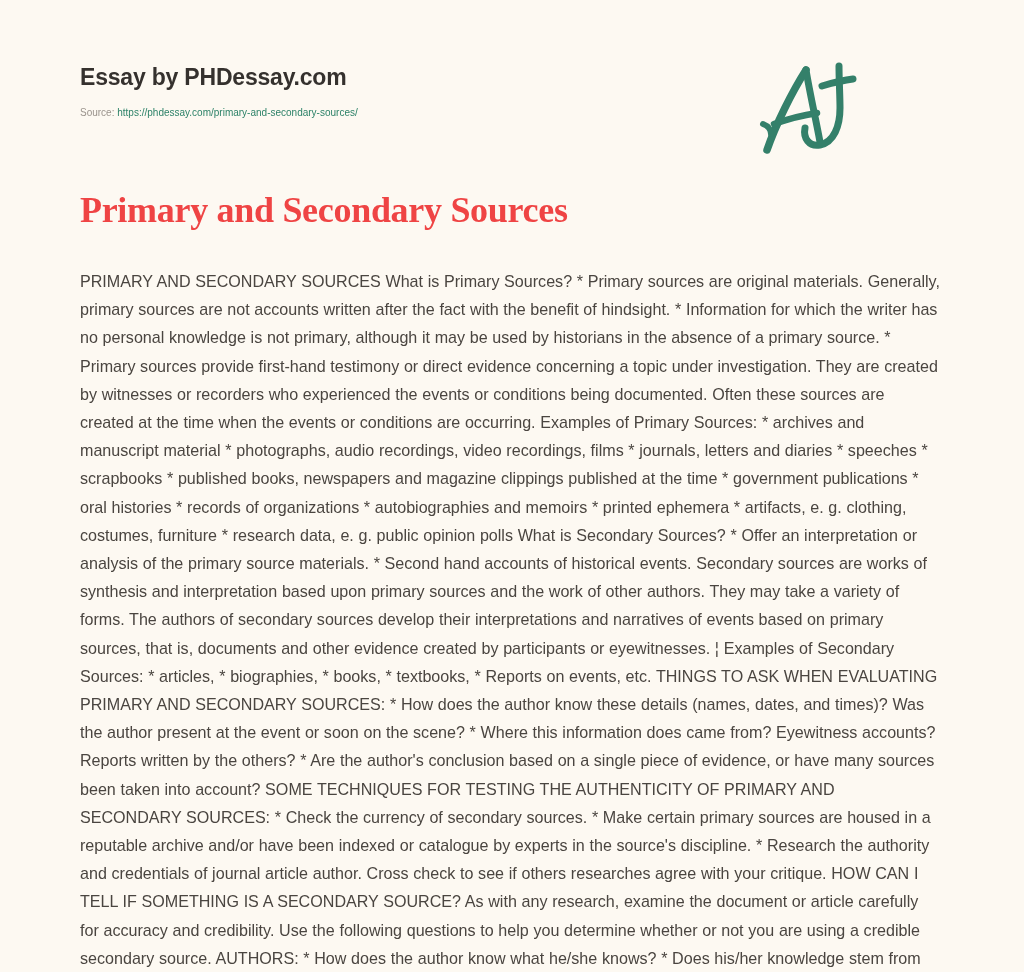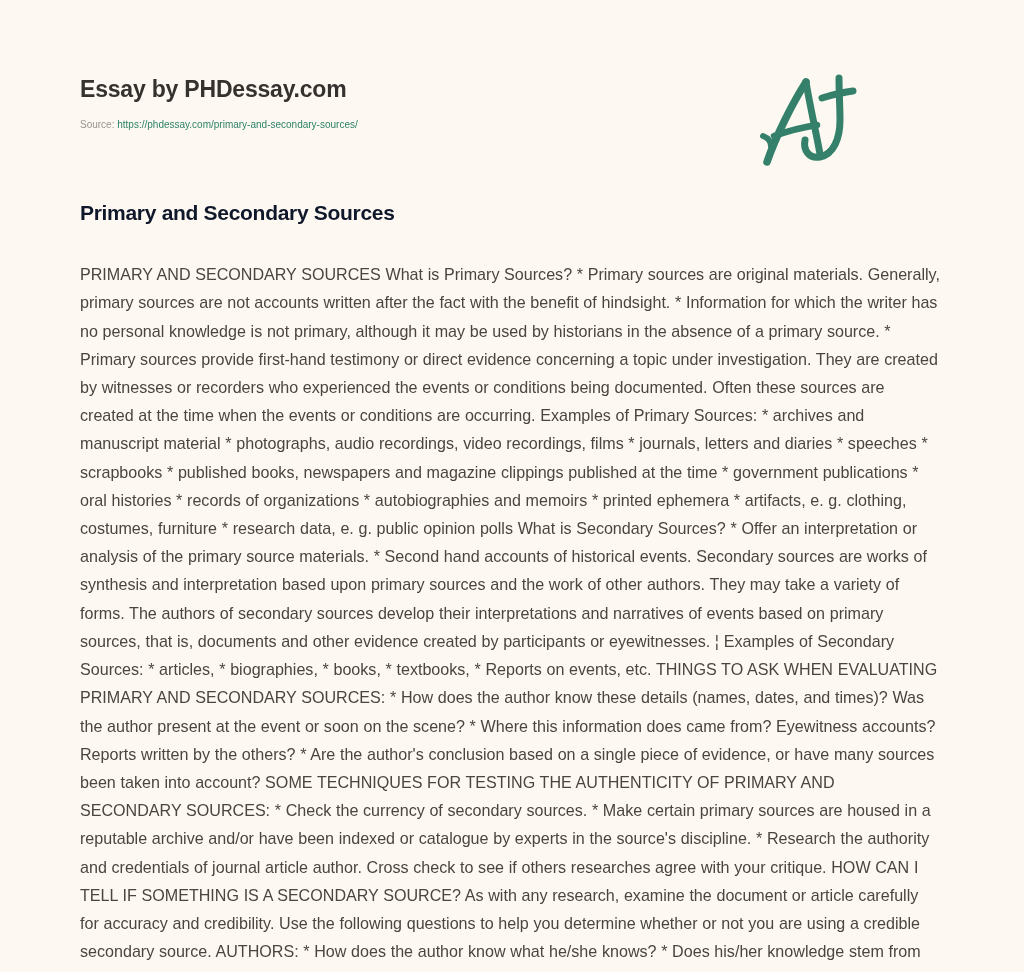--- a/index.html
+++ b/index.html
@@ -15,21 +15,21 @@
     overflow: hidden;
     position: relative;
     -webkit-font-smoothing: antialiased;
   }
 
   .page {
     position: relative;
     width: 1024px;
     height: 972px;
     box-sizing: border-box;
-    padding: 12px 80px;
+    padding: 0 80px;
   }
 
   
   .header {
     position: relative;
     padding-top: 64px;
     height: 110px;
     box-sizing: border-box;
   }
 
@@ -68,25 +68,26 @@
   .logo svg {
     display: block;
     width: 110px;
     height: 100px;
   }
 
   
   .doc-title {
     margin: 0;
     padding-top: 78px;
-    font-size: 21px;
+    font-size: 36px;
     font-weight: bold;
-    color: #0f172a;
+    color: #ef4444;
     letter-spacing: -0.3px;
     line-height: 1.25;
+    font-family: Liberation Serif, serif;
   }
 
   
   .doc-body {
     margin-top: 34px;
     font-size: 16.1px;
     line-height: 28.2px;
     color: #4a4540;
     text-align: left;
     width: 860px;

